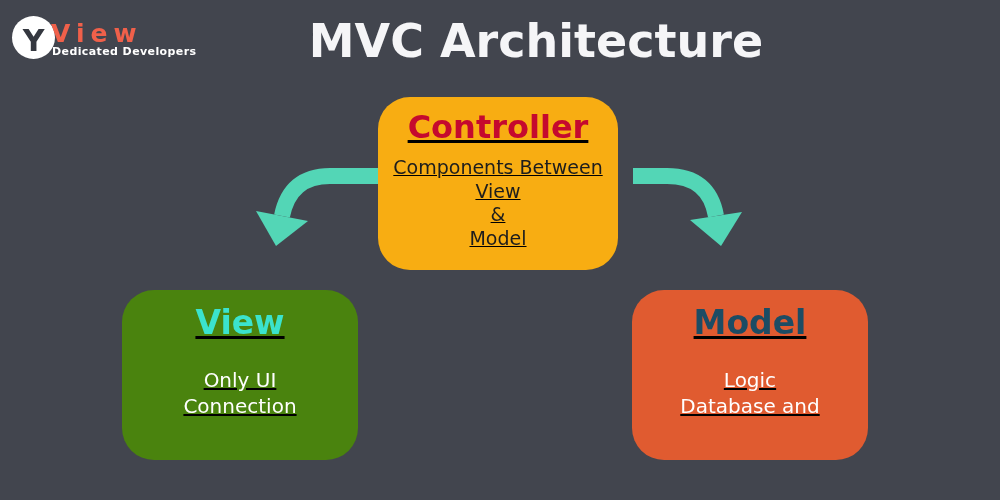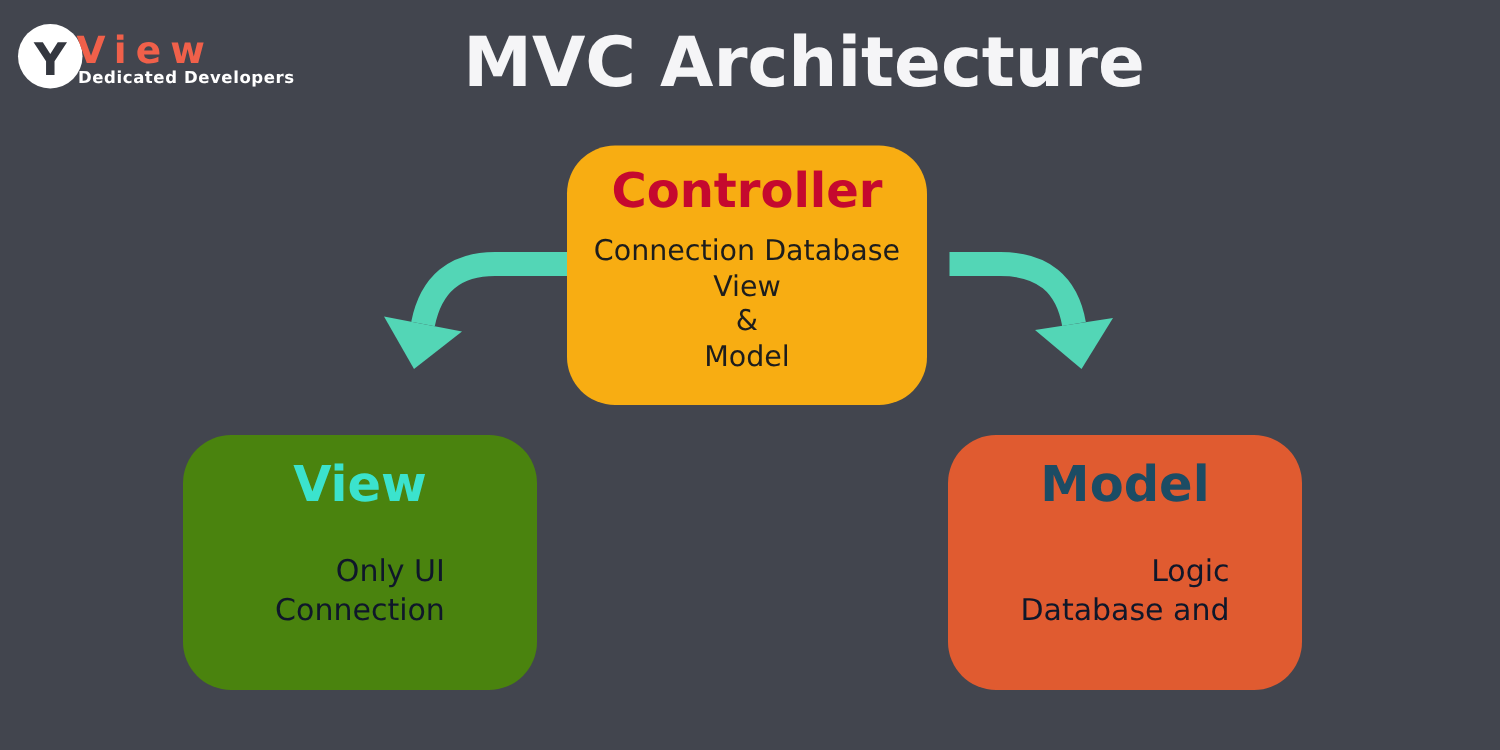--- a/index.html
+++ b/index.html
@@ -27,34 +27,34 @@
     color:#ffffff;font-size:11px;font-weight:bold;letter-spacing:0.4px;line-height:1;
   }
   
   .main-title{
     position:absolute;left:0;top:17px;width:100%;
     text-align:center;color:#f5f5f7;font-size:46px;font-weight:bold;line-height:1.05;margin-left:36px;
   }
   
   .box{
     position:absolute;border-radius:32px;
-    display:flex;flex-direction:column;align-items:center;text-align:center;
+    display:flex;flex-direction:column;align-items:center;text-align:center;text-decoration:underline;
   }
   .box-controller{left:378px;top:97px;width:240px;height:173px;background:#f8ad12;}
   .box-view{left:122px;top:290px;width:236px;height:170px;background:#4a830e;}
   .box-model{left:632px;top:290px;width:236px;height:170px;background:#e05b30;}
 
   .box-title{font-weight:bold;line-height:1.1;}
   .box-controller .box-title{margin-top:13px;font-size:32px;color:#c5092e;}
   .box-view .box-title{margin-top:15px;font-size:33px;color:#3be3cd;}
   .box-model .box-title{margin-top:15px;font-size:33px;color:#1c4c64;}
 
   .box-body{font-size:19px;line-height:23.5px;}
   .box-controller .box-body{margin-top:11px;color:#1d1d1d;}
-  .box-view .box-body,.box-model .box-body{margin-top:26px;font-size:20px;line-height:26px;color:#0f172a;text-align:right;}
+  .box-view .box-body,.box-model .box-body{margin-top:26px;font-size:20px;line-height:26px;color:#ffffff;}
 
   
   .arrows{
     position:absolute;left:0;top:0;width:1000px;height:500px;pointer-events:none;
   }
 </style>
 </head>
 <body>
 
 <div class="stage">
@@ -74,21 +74,21 @@
     </g>
     <g>
       <path d="M 633 176 L 667 176 Q 709 176 716 216" fill="none" stroke="#53d6b6" stroke-width="16"></path>
       <polygon points="721,246 742,212 690,220" fill="#53d6b6"></polygon>
     </g>
   </svg>
 
   <div class="box box-controller">
     <div class="box-title">Controller</div>
     <div class="box-body">
-      <div>Connection Database</div>
+      <div>Components Between</div>
       <div>View</div>
       <div>&amp;</div>
       <div>Model</div>
     </div>
   </div>
 
   <div class="box box-view">
     <div class="box-title">View</div>
     <div class="box-body">
       <div>Only UI</div>

